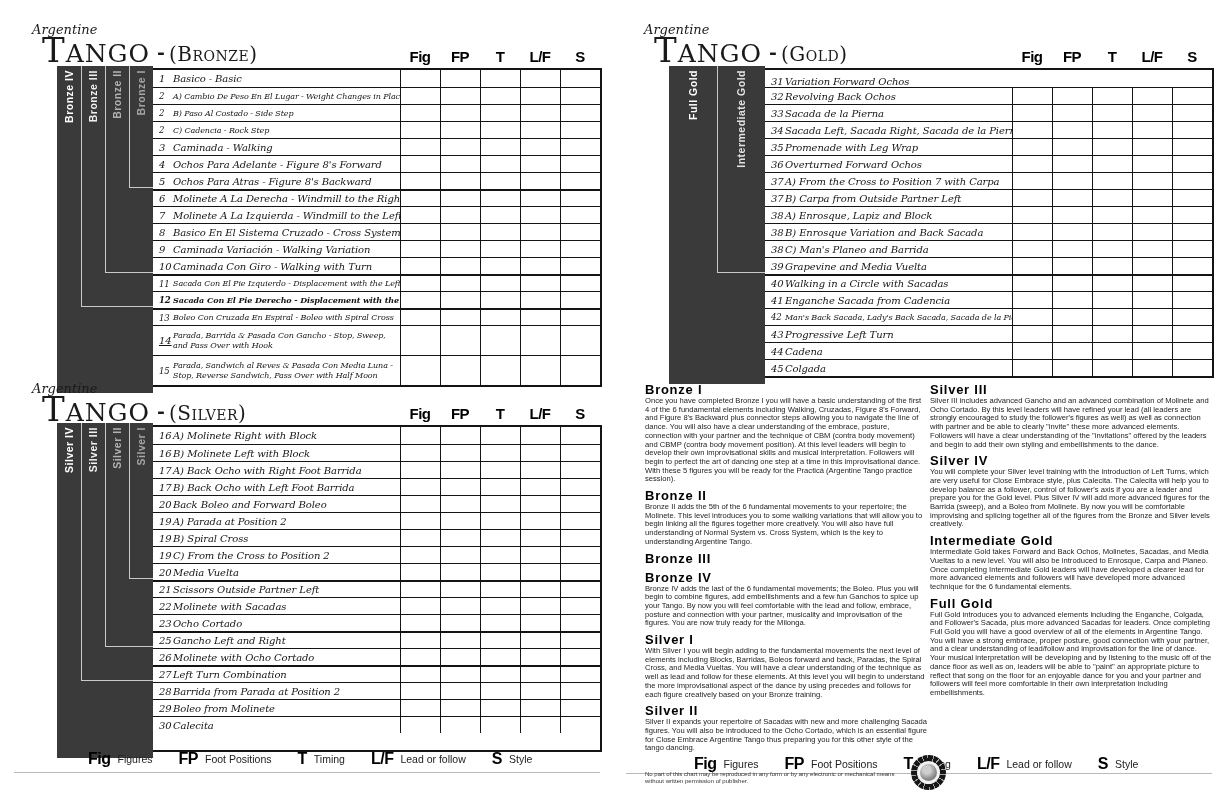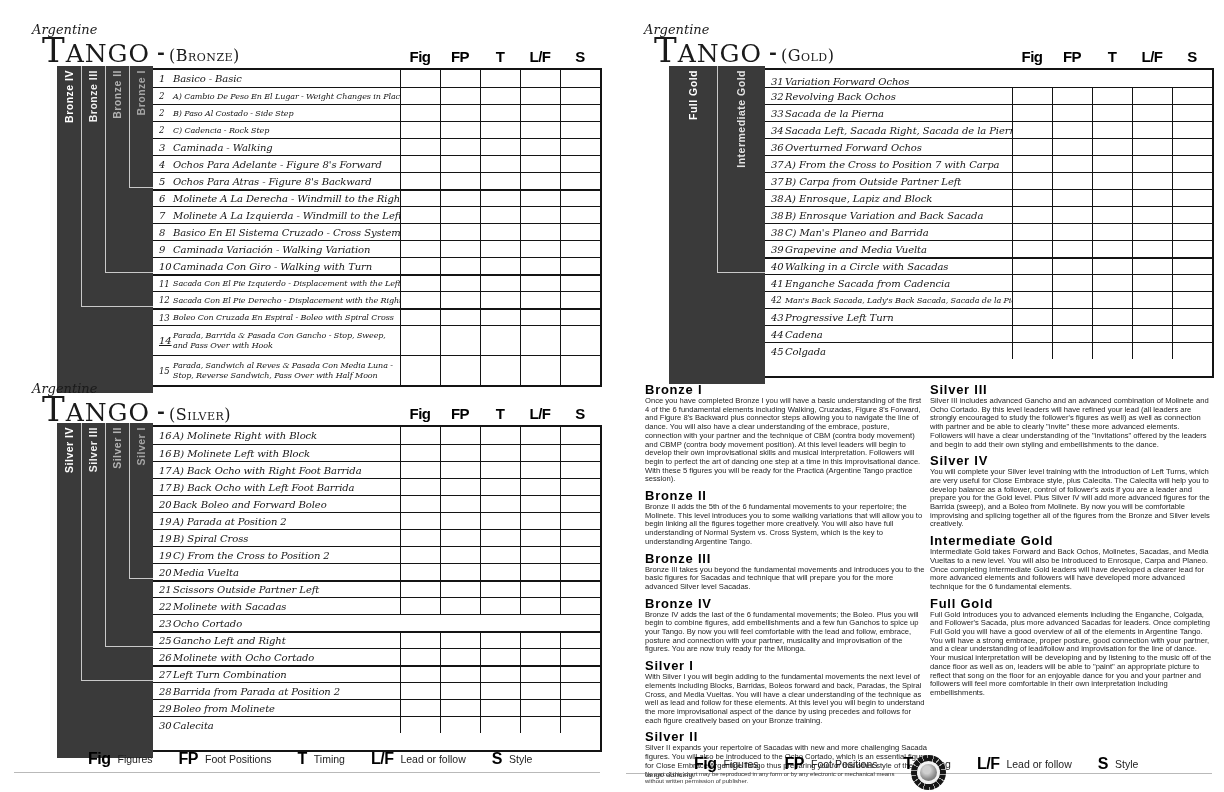--- a/index.html
+++ b/index.html
@@ -8,21 +8,21 @@
   .page { position:absolute; top:4px; width:612px; height:792px; }
   #page-left { left:0; }
   #page-right { left:612px; }
 
   
   .title-block { position:absolute; }
   .t-pre { font-family:"DejaVu Serif", serif; font-style:italic; font-size:13px; color:#1a1a1a; margin-left:-10px; }
   .t-main { font-family:"DejaVu Serif", serif; font-size:25px; letter-spacing:1px; color:#1a1a1a; line-height:26px; white-space:nowrap; }
   .t-main::first-letter { font-size:34px; }
   .t-dash { font-weight:bold; font-size:19px; margin:0 3px 0 7px; vertical-align:3px; }
-  .t-level { font-variant:small-caps; font-size:16px; letter-spacing:0.5px; vertical-align:1px;text-align:right; }
+  .t-level { font-variant:small-caps; font-size:20px; letter-spacing:0.5px; vertical-align:1px;text-align:right; }
 
   
   .tango-table { position:absolute; width:546px; }
   .hcol { position:absolute; top:0; width:40px; text-align:center; font-weight:bold; font-size:15px; letter-spacing:-0.5px; color:#000; }
   .sidebar { position:absolute; left:0; top:18px; width:96px; background:#3a3a3a; }
   .lvl-line-v { position:absolute; width:1px; background:#c9c9c9; top:0; }
   .lvl-line-h { position:absolute; height:1px; background:#c9c9c9; }
   .lvl-label { position:absolute; top:4px; writing-mode:vertical-rl; transform:rotate(180deg); font-weight:bold; font-size:10.5px; letter-spacing:0.5px; white-space:nowrap; }
   .rows { position:absolute; left:96px; top:20px; width:449px; border:2px solid #141414; border-left:none; background:#fff; }
   .frow { display:flex; width:100%; }
@@ -225,21 +225,21 @@
           <div class="name-cell">
             <div class="fnum" style="font-size: 8.5px;">11</div>
             <div class="fname small">Sacada Con El Pie Izquierdo - Displacement with the Left Foot</div>
           </div>
           <div class="mark-cell"></div>
           <div class="mark-cell"></div>
           <div class="mark-cell"></div>
           <div class="mark-cell"></div>
           <div class="mark-cell"></div>
         </div>
-        <div class="frow bt1" style="height: 17px;">
+        <div class="frow bt1" style="height: 17px; font-weight: bold;">
           <div class="name-cell">
             <div class="fnum" style="font-size: 8.5px;">12</div>
             <div class="fname small">Sacada Con El Pie Derecho - Displacement with the Right Foot</div>
           </div>
           <div class="mark-cell"></div>
           <div class="mark-cell"></div>
           <div class="mark-cell"></div>
           <div class="mark-cell"></div>
           <div class="mark-cell"></div>
         </div>
@@ -416,21 +416,21 @@
           <div class="name-cell">
             <div class="fnum">22</div>
             <div class="fname">Molinete with Sacadas</div>
           </div>
           <div class="mark-cell"></div>
           <div class="mark-cell"></div>
           <div class="mark-cell"></div>
           <div class="mark-cell"></div>
           <div class="mark-cell"></div>
         </div>
-        <div class="frow bt1" style="height: 17px; align-items: center;">
+        <div class="frow bt1" style="height: 17px;">
           <div class="name-cell">
             <div class="fnum">23</div>
             <div class="fname">Ocho Cortado</div>
           </div>
           <div class="mark-cell"></div>
           <div class="mark-cell"></div>
           <div class="mark-cell"></div>
           <div class="mark-cell"></div>
           <div class="mark-cell"></div>
         </div>
@@ -586,20 +586,31 @@
             <div class="fname">Sacada Left, Sacada Right, Sacada de la Pierna</div>
           </div>
           <div class="mark-cell"></div>
           <div class="mark-cell"></div>
           <div class="mark-cell"></div>
           <div class="mark-cell"></div>
           <div class="mark-cell"></div>
         </div>
         <div class="frow bt1" style="height: 17px;">
           <div class="name-cell">
+            <div class="fnum">35</div>
+            <div class="fname">Promenade with Leg Wrap</div>
+          </div>
+          <div class="mark-cell"></div>
+          <div class="mark-cell"></div>
+          <div class="mark-cell"></div>
+          <div class="mark-cell"></div>
+          <div class="mark-cell"></div>
+        </div>
+        <div class="frow bt1" style="height: 17px;">
+          <div class="name-cell">
             <div class="fnum">36</div>
             <div class="fname">Overturned Forward Ochos</div>
           </div>
           <div class="mark-cell"></div>
           <div class="mark-cell"></div>
           <div class="mark-cell"></div>
           <div class="mark-cell"></div>
           <div class="mark-cell"></div>
         </div>
         <div class="frow bt1" style="height: 17px;">
@@ -736,21 +747,20 @@
         </div>
       </div>
     </div>
 
   <div class="sec-col" id="sections-left">
       <div class="sec-h">Bronze I</div>
       <div class="sec-p">Once you have completed Bronze I you will have a basic understanding of the first 4 of the 6 fundamental elements including Walking, Cruzadas, Figure 8's Forward, and Figure 8's Backward plus connector steps allowing you to navigate the line of dance. You will also have a clear understanding of the embrace, posture, connection with your partner and the technique of CBM (contra body movement) and CBMP (contra body movement position). At this level leaders will begin to develop their own improvisational skills and musical interpretation. Followers will begin to perfect the art of dancing one step at a time in this improvisational dance. With these 5 figures you will be ready for the Practicá (Argentine Tango practice session).</div>
       <div class="sec-h">Bronze II</div>
       <div class="sec-p">Bronze II adds the 5th of the 6 fundamental movements to your repertoire; the Molinete. This level introduces you to some walking variations that will allow you to begin linking all the figures together more creatively. You will also have full understanding of Normal System vs. Cross System, which is the key to understanding Argentine Tango.</div>
       <div class="sec-h">Bronze III</div>
-      <div class="sec-p">Bronze III takes you beyond the fundamental movements and introduces you to the basic figures for Sacadas and technique that will prepare you for the more advanced Silver level Sacadas.</div>
       <div class="sec-h">Bronze IV</div>
       <div class="sec-p">Bronze IV adds the last of the 6 fundamental movements; the Boleo. Plus you will begin to combine figures, add embellishments and a few fun Ganchos to spice up your Tango. By now you will feel comfortable with the lead and follow, embrace, posture and connection with your partner, musicality and improvisation of the figures. You are now truly ready for the Milonga.</div>
       <div class="sec-h">Silver I</div>
       <div class="sec-p">With Silver I you will begin adding to the fundamental movements the next level of elements including Blocks, Barridas, Boleos forward and back, Paradas, the Spiral Cross, and Media Vueltas. You will have a clear understanding of the technique as well as lead and follow for these elements. At this level you will begin to understand the more improvisational aspect of the dance by using precedes and follows for each figure creatively based on your Bronze training.</div>
       <div class="sec-h">Silver II</div>
       <div class="sec-p">Silver II expands your repertoire of Sacadas with new and more challenging Sacada figures. You will also be introduced to the Ocho Cortado, which is an essential figure for Close Embrace Argentine Tango thus preparing you for this other style of the tango dancing.</div>
     </div>
   <div class="sec-col" id="sections-right">
       <div class="sec-h">Silver III</div>
       <div class="sec-p">Silver III includes advanced Gancho and an advanced combination of Molinete and Ocho Cortado. By this level leaders will have refined your lead (all leaders are strongly encouraged to study the follower's figures as well) as well as connection with partner and be able to clearly "invite" these more advanced elements. Followers will have a clear understanding of the "invitations" offered by the leaders and begin to add their own styling and embellishments to the dance.</div>

